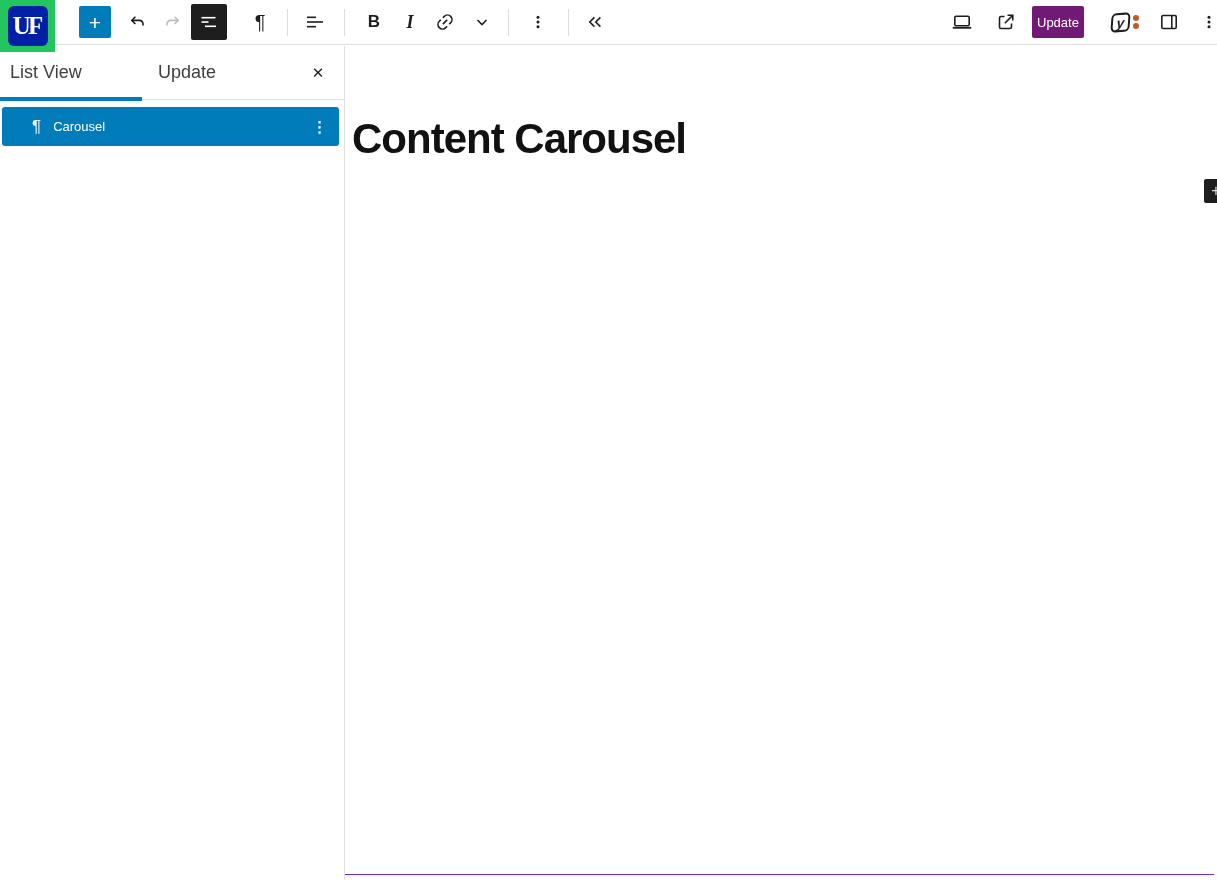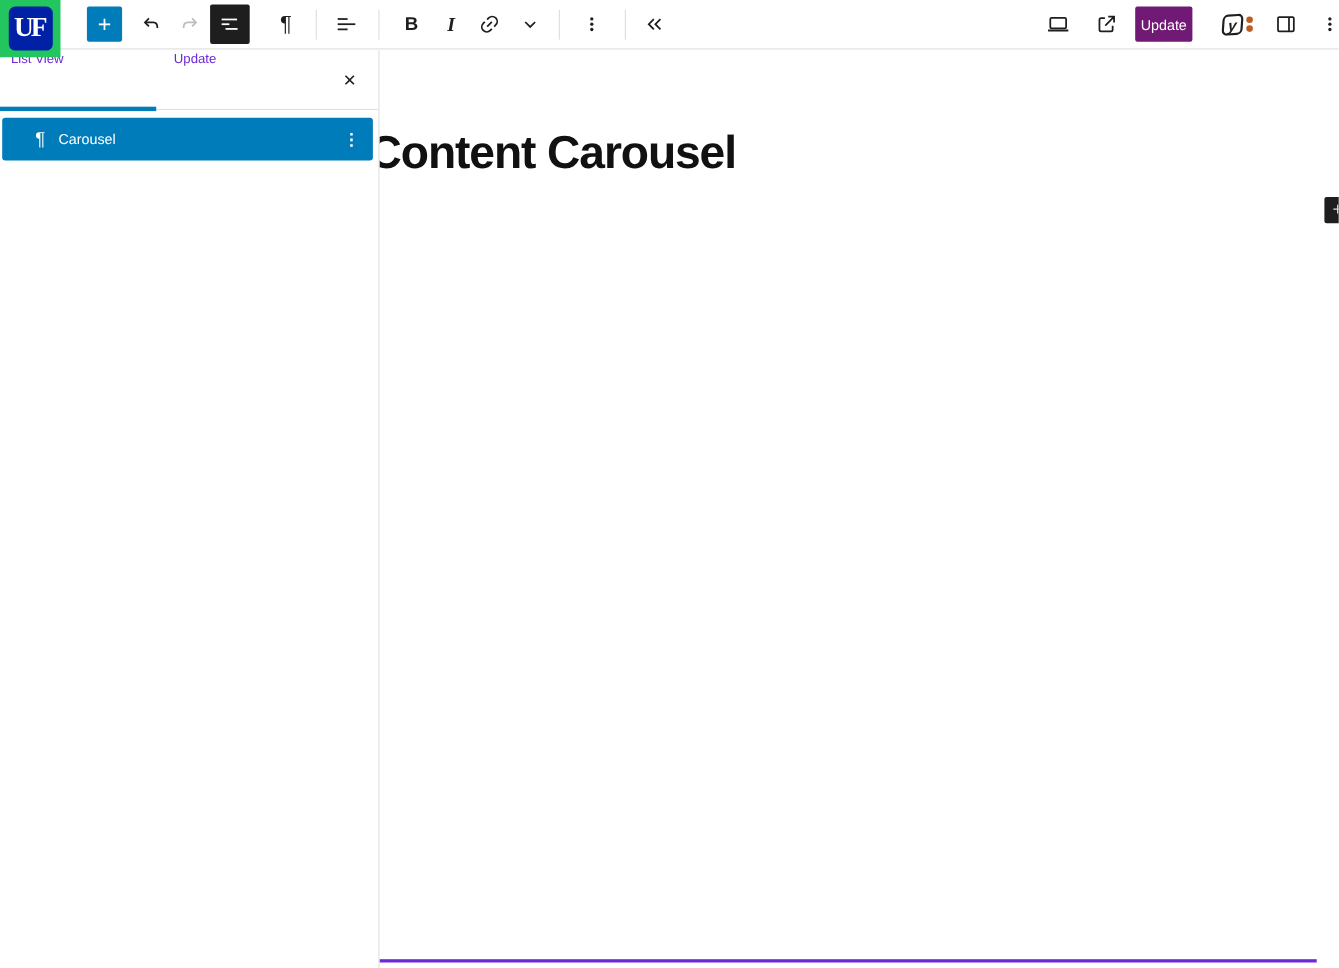--- a/index.html
+++ b/index.html
@@ -33,35 +33,35 @@
   .yoast-box { width:19px; height:19px; border:2.5px solid #1e1e1e; border-radius:5px;
                transform:rotate(-4deg) skewX(-8deg); display:flex; align-items:center; justify-content:center;
                font-weight:700; font-style:italic; font-size:14px; color:#1e1e1e; background:#fff; }
   .yoast-dots { display:flex; flex-direction:column; gap:2px; }
   .yoast-dots .dot { width:6px; height:6px; border-radius:50%; background:#bf5c26; }
 
   
   .panel { position:absolute; left:0; top:46px; width:345px; height:834px; background:#fff;
            border-right:1px solid #e0e0e0; z-index:20; }
   .tabs { position:relative; height:54px; border-bottom:1px solid #e0e0e0; display:flex; align-items:stretch; }
-  .tab { width:142px; display:flex; padding-left:10px; font-size:12px;
-         background:none; border:none; color:#6d28d9; text-align:left; }
+  .tab { width:142px; display:flex; align-items:center; padding-left:10px; font-size:18px;
+         background:none; border:none; color:#404040; text-align:left; }
   .tab.outline { padding-left:16px; }
   .tab-underline { position:absolute; left:0; bottom:-2px; width:142px; height:4px; background:#007cba; }
   .close-btn { position:absolute; right:8px; top:9px; width:36px; height:36px; background:none; border:none;
                font-size:15px; color:#1e1e1e; display:flex; align-items:center; justify-content:center; }
   .block-row { position:absolute; left:2px; top:61px; width:337px; height:39px; background:#007cba;
                border-radius:3px; display:flex; align-items:center; color:#fff; cursor:pointer; }
   .block-row .picon { margin-left:30px; font-size:17px; line-height:1; }
   .block-row .plabel { margin-left:12px; font-size:13px; }
   .block-row .rkebab { margin-left:auto; margin-right:12px; font-size:15px; font-weight:700; }
 
   
-  .canvas { position:absolute; left:325px; top:46px; width:872px; height:829px; background:#fff;
-            border-bottom:3px solid #6d28d9; }
+  .canvas { position:absolute; left:342px; top:46px; width:872px; height:829px; background:#fff;
+            border-bottom:1px solid #6d28d9; }
   .post-title { position:absolute; left:10px; top:69px; font-size:42px; font-weight:700;
                 letter-spacing:-1px; color:#111; line-height:1.15; white-space:nowrap; }
   .placeholder-text { position:absolute; left:10px; top:136px; font-size:19px; color:#8e8e8e; }
   .edge-inserter { position:absolute; left:1204px; top:179px; width:24px; height:24px; background:#1e1e1e;
                    border:none; border-radius:2px; color:#d7d7d7; font-size:16px; line-height:1;
                    display:flex; align-items:center; justify-content:center; z-index:25; }
 
   svg { display:block; }
 </style>
 </head>

